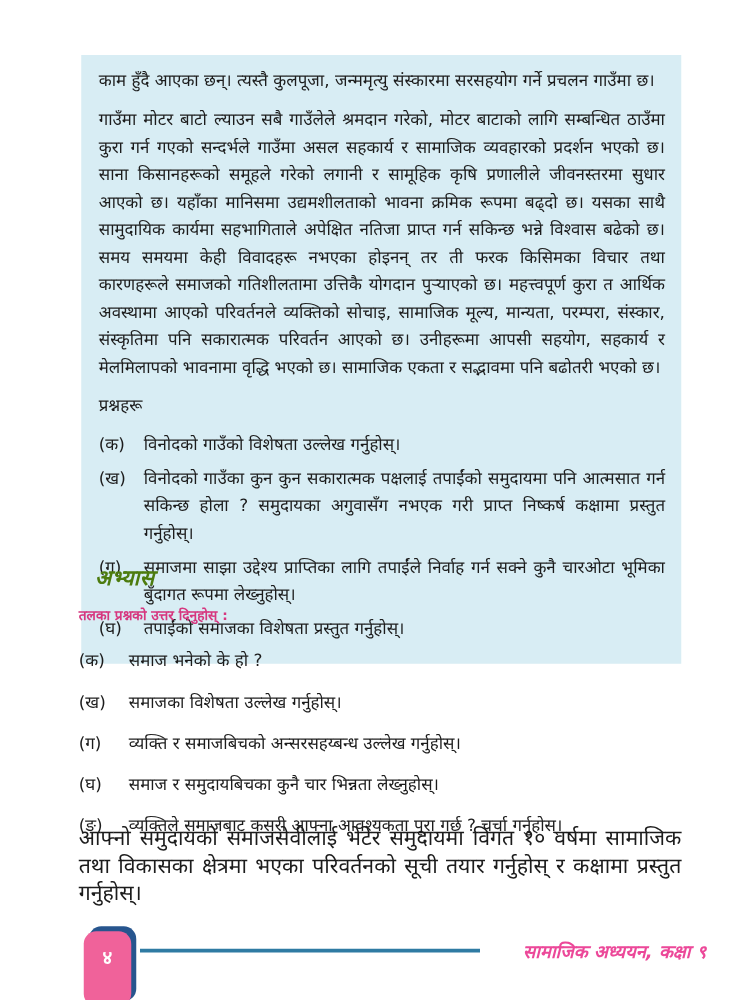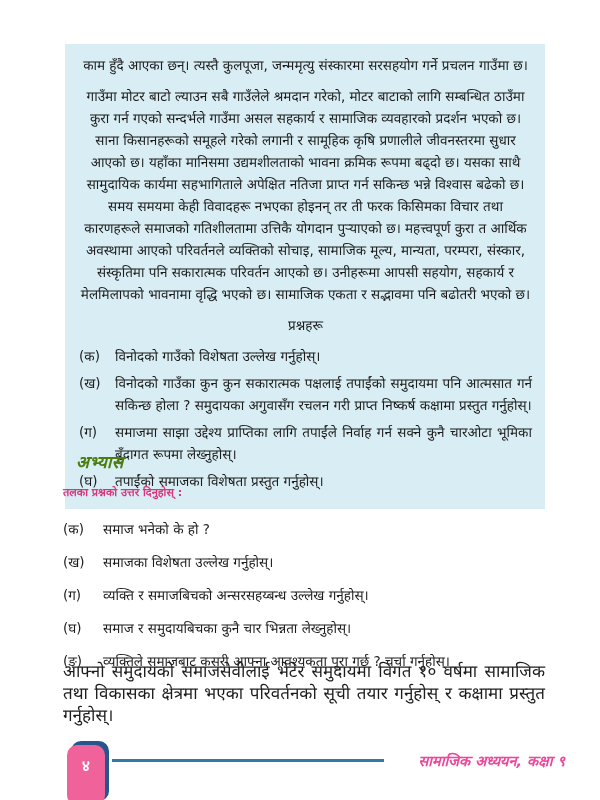--- a/index.html
+++ b/index.html
@@ -18,21 +18,21 @@
   
   .reading-box{
     position:absolute;
     left:65px;top:44px;width:480px;
     background:#d8edf4;
     padding:10px 13px 12px 14px;
     box-sizing:border-box;
     font-size:13.5px;
     line-height:22px;
   }
-  .reading-box p{margin:0 0 9px 0;text-align:center;}
+  .reading-box p{margin:0 0 9px 0;}
   .para-justify{text-align:justify;}
   .q-label-head{margin:2px 0 4px 0;font-weight:normal;}
   .qrow{display:flex;margin:0 0 5px 0;}
   .qrow .qlab{flex:0 0 36px;}
   .qrow .qtxt{flex:1;text-align:justify;}
   
   .script-heading{
     font-style:italic;
     font-weight:bold;
     color:#4d7c0f;
@@ -101,21 +101,21 @@
     <p>काम हुँदै आएका छन्। त्यस्तै कुलपूजा, जन्ममृत्यु संस्कारमा सरसहयोग गर्ने प्रचलन गाउँमा छ।</p>
     <p class="para-justify">गाउँमा मोटर बाटो ल्याउन सबै गाउँलेले श्रमदान गरेको, मोटर बाटाको लागि सम्बन्धित ठाउँमा कुरा गर्न गएको सन्दर्भले गाउँमा असल सहकार्य र सामाजिक व्यवहारको प्रदर्शन भएको छ। साना किसानहरूको समूहले गरेको लगानी र सामूहिक कृषि प्रणालीले जीवनस्तरमा सुधार आएको छ। यहाँका मानिसमा उद्यमशीलताको भावना क्रमिक रूपमा बढ्दो छ। यसका साथै सामुदायिक कार्यमा सहभागिताले अपेक्षित नतिजा प्राप्त गर्न सकिन्छ भन्ने विश्वास बढेको छ। समय समयमा केही विवादहरू नभएका होइनन् तर ती फरक किसिमका विचार तथा कारणहरूले समाजको गतिशीलतामा उत्तिकै योगदान पुऱ्याएको छ। महत्त्वपूर्ण कुरा त आर्थिक अवस्थामा आएको परिवर्तनले व्यक्तिको सोचाइ, सामाजिक मूल्य, मान्यता, परम्परा, संस्कार, संस्कृतिमा पनि सकारात्मक परिवर्तन आएको छ। उनीहरूमा आपसी सहयोग, सहकार्य र मेलमिलापको भावनामा वृद्धि भएको छ। सामाजिक एकता र सद्भावमा पनि बढोतरी भएको छ।</p>
     <p class="q-label-head">प्रश्नहरू</p>
 
     <div class="qrow">
       <span class="qlab">(क)</span>
       <span class="qtxt">विनोदको गाउँको विशेषता उल्लेख गर्नुहोस्।</span>
     </div>
     <div class="qrow">
       <span class="qlab">(ख)</span>
-      <span class="qtxt">विनोदको गाउँका कुन कुन सकारात्मक पक्षलाई तपाईंको समुदायमा पनि आत्मसात गर्न सकिन्छ होला ? समुदायका अगुवासँग रचलन गरी प्राप्त निष्कर्ष कक्षामा प्रस्तुत गर्नुहोस्।</span>
+      <span class="qtxt">विनोदको गाउँका कुन कुन सकारात्मक पक्षलाई तपाईंको समुदायमा पनि आत्मसात गर्न सकिन्छ होला ? समुदायका अगुवासँग नभएक गरी प्राप्त निष्कर्ष कक्षामा प्रस्तुत गर्नुहोस्।</span>
     </div>
     <div class="qrow">
       <span class="qlab">(ग)</span>
       <span class="qtxt">समाजमा साझा उद्देश्य प्राप्तिका लागि तपाईंले निर्वाह गर्न सक्ने कुनै चारओटा भूमिका बुँदागत रूपमा लेख्नुहोस्।</span>
     </div>
     <div class="qrow">
       <span class="qlab">(घ)</span>
       <span class="qtxt">तपाईंको समाजका विशेषता प्रस्तुत गर्नुहोस्।</span>
     </div>
   </div>

